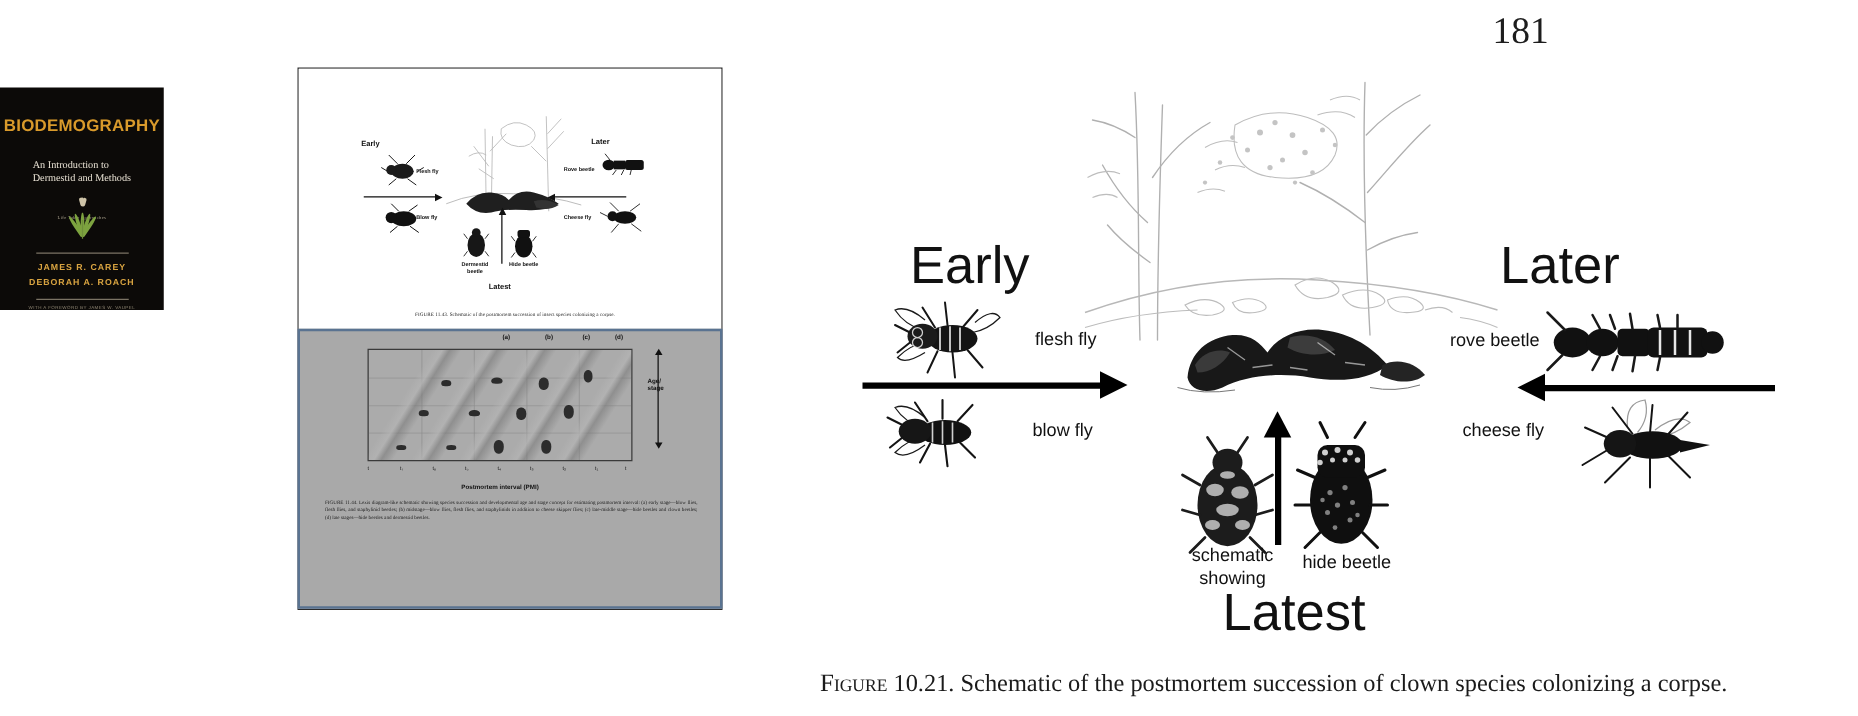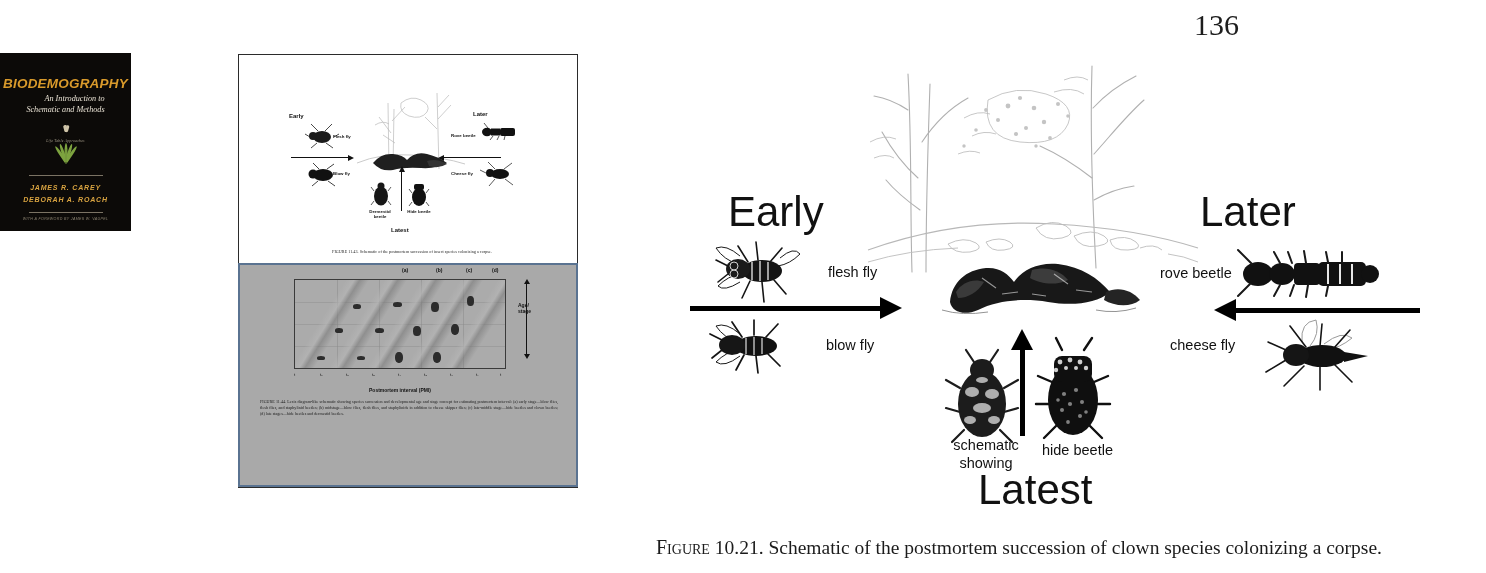--- a/index.html
+++ b/index.html
@@ -2,28 +2,28 @@
 <html><head>
 <meta charset="utf-8">
 <style>
   html,body{margin:0;padding:0;background:#ffffff;}
   body{width:1486px;height:573px;position:relative;overflow:hidden;
        font-family:"Liberation Sans", sans-serif;color:#111;}
 
   .abs{position:absolute;}
 
   
-  #book-cover{left:0;top:53px;width:131px;height:178px;background:#0c0a08;
+  #book-cover{left:0;top:70px;width:131px;height:178px;background:#0c0a08;
               display:flex;flex-direction:column;align-items:center;
-              justify-content:flex-start;overflow:hidden;font-style:italic;}
+              justify-content:flex-start;overflow:hidden;}
   #book-title{font-family:"Liberation Sans", sans-serif;font-weight:bold;
               color:#d99a2b;font-size:13.5px;letter-spacing:.2px;margin-top:24px;
               text-align:center;line-height:1;}
   #book-sub{color:#e9e2d4;font-family:"Liberation Serif", serif;font-size:8.2px;
-            text-align:right;line-height:1.35;margin-top:2px;}
+            text-align:left;line-height:1.35;margin-top:18px;}
   #book-emblem{margin-top:9px;width:48px;height:40px;position:relative;}
   #book-emblem .stalk{position:absolute;left:50%;bottom:0;width:1px;height:15px;
             background:#6f8f3a;transform:translateX(-50%);}
   #book-emblem .leaf{position:absolute;bottom:2px;left:50%;width:3px;height:19px;
             background:#7da33f;border-radius:50% 50% 10% 10%;transform-origin:bottom center;}
   #book-emblem .seedhead{position:absolute;top:1px;left:50%;width:2.5px;height:7px;
             background:#cfc4a8;border-radius:2px;transform-origin:bottom center;}
   #book-emblem .em-text{position:absolute;top:15px;left:0;right:0;text-align:center;
             color:#a9a08c;font-size:3.6px;letter-spacing:.3px;
             font-family:"Liberation Serif",serif;}
@@ -116,21 +116,21 @@
   .scene{position:absolute;}
   svg{display:block;overflow:visible;}
 </style>
 </head>
 <body>
 
 <div class="abs" id="book-cover">
   <div id="book-title">BIODEMOGRAPHY</div>
   <div id="book-sub">
     <div>An Introduction to</div>
-    <div>Schematic and Methods</div>
+    <div>Dermestid and Methods</div>
   </div>
 
   <div id="book-emblem">
     <div class="seedhead" style="transform:translateX(-50%) rotate(-16deg);"></div>
     <div class="seedhead" style="transform:translateX(-50%) rotate(0deg);"></div>
     <div class="seedhead" style="transform:translateX(-50%) rotate(16deg);"></div>
     <div class="em-text">Life Table Approaches</div>
     <div class="leaf" style="transform:translateX(-50%) rotate(-34deg);"></div>
     <div class="leaf" style="transform:translateX(-50%) rotate(-18deg);"></div>
     <div class="leaf" style="transform:translateX(-50%) rotate(0deg);"></div>
@@ -286,21 +286,21 @@
     <div id="mini-axis-lbl">Postmortem interval (PMI)</div>
     <div id="mini-age-arrow"></div>
     <div id="mini-age">Age/<br>stage</div>
 
     <div id="scan-cap-2">FIGURE 11.44. Lexis diagram-like schematic showing species succession and developmental age and stage concept for estimating postmortem interval: (a) early stage—blow flies, flesh flies, and staphylinid beetles; (b) midstage—blow flies, flesh flies, and staphylinids in addition to cheese skipper flies; (c) late-middle stage—hide beetles and clown beetles; (d) late stages—hide beetles and dermestid beetles.</div>
   </div>
 </div>
 
 <div class="abs" id="main-fig">
 
-  <div id="page-number">136</div>
+  <div id="page-number">181</div>
 
   <svg class="scene" style="left:220px;top:58px;" width="330" height="248" viewBox="0 0 330 248">
     <g stroke="#b0b0b0" stroke-width="1.1" fill="none" stroke-linecap="round">
       <path d="M44 214 C42 150 44 90 40 16"></path>
       <path d="M58 214 C58 150 60 84 62 26"></path>
       <path d="M50 120 C34 106 24 92 14 74"></path>
       <path d="M54 84 C66 66 82 50 100 40"></path>
       <path d="M52 152 C38 142 28 134 18 122"></path>
       <path d="M40 52 C28 44 18 40 6 38"></path>
       <path d="M228 210 C224 136 222 70 224 8"></path>

